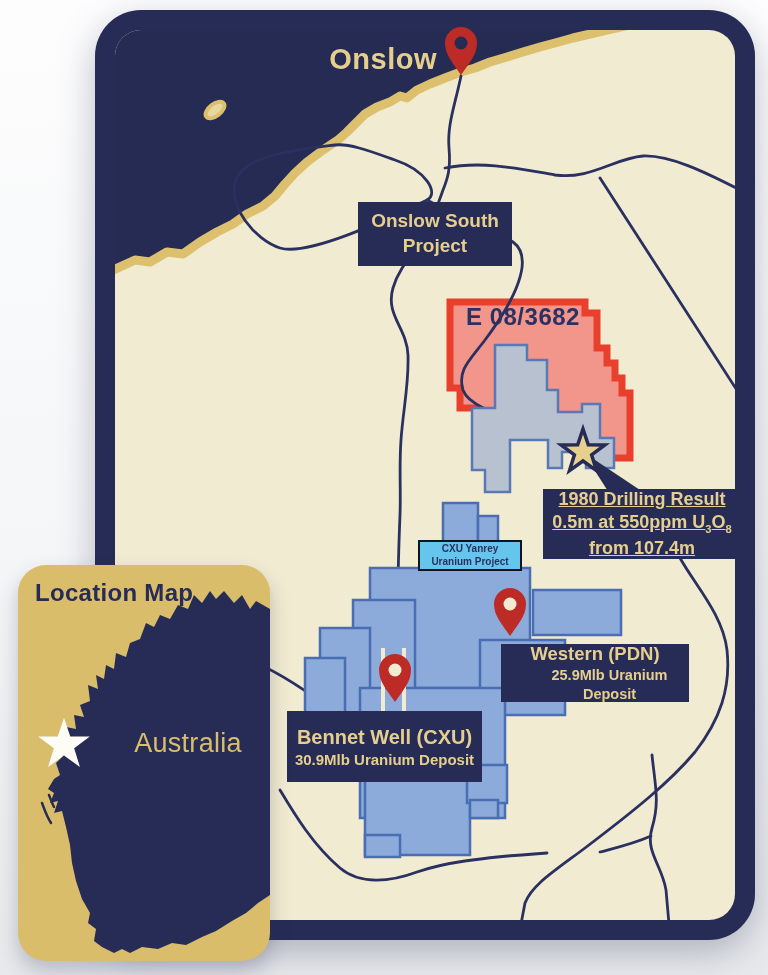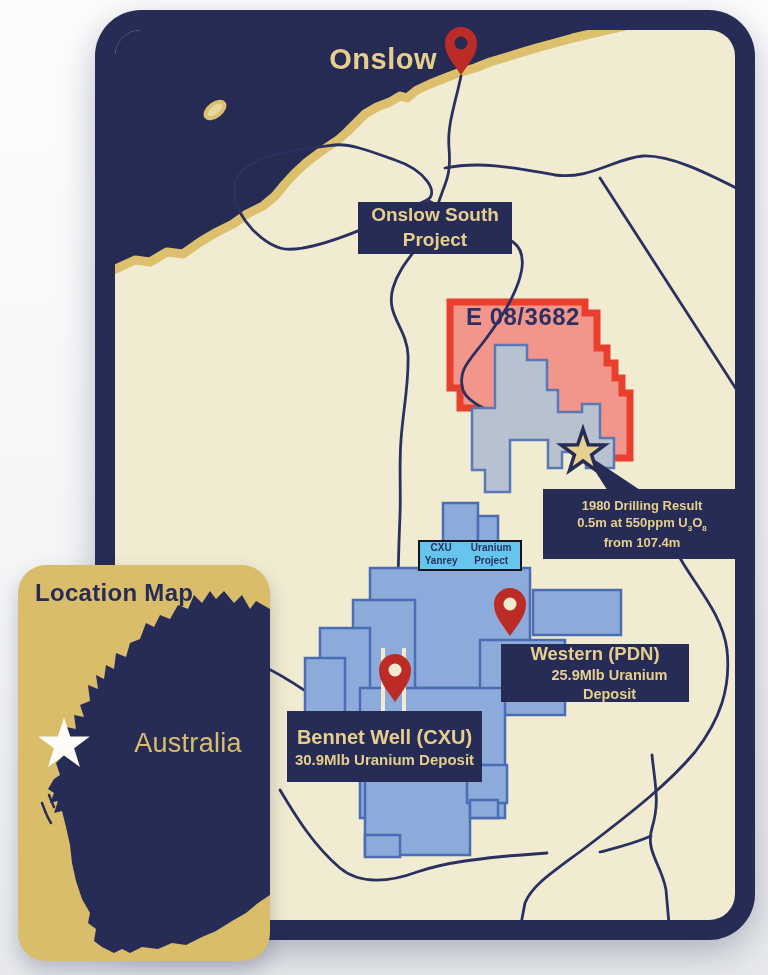--- a/index.html
+++ b/index.html
@@ -40,21 +40,21 @@
   .town{font-size:29px;font-weight:800;letter-spacing:.5px;}
   .navy-box{
     position:absolute;background:var(--navy);color:var(--gold-text);
     display:flex;flex-direction:column;justify-content:center;align-items:center;
     text-align:center;font-weight:700;line-height:1.3;
   }
   .tenement-id{position:absolute;color:#2b3263;font-size:24px;font-weight:600;letter-spacing:.5px;}
   .yanrey{
     position:absolute;left:418px;top:540px;width:104px;height:31px;
     background:var(--yanrey-bg);border:2.5px solid #10141c;color:#2a3160;
-    display:flex;justify-content:center;text-align:center;
+    display:flex;flex-direction:column;justify-content:center;text-align:center;
     font-size:10px;font-weight:700;line-height:1.25;
   }
   .inset{
     position:absolute;left:18px;top:565px;width:252px;height:396px;
     background:var(--inset-bg);border-radius:28px;overflow:hidden;
     box-shadow:0 10px 20px rgba(40,45,80,.25);
   }
   .inset svg{position:absolute;left:0;top:0;}
   .inset-title{position:absolute;left:17px;top:14px;color:var(--navy);font-size:24px;font-weight:600;letter-spacing:.3px;}
   .state-name{
@@ -139,28 +139,28 @@
     <path class="pin-body" d="M20,50 C12,38 4,30 4,18 A16,16 0 1,1 36,18 C36,30 28,38 20,50 Z"></path>
     <circle cx="20" cy="18" r="6.5" fill="#f1ebd1"></circle>
   </svg>
   <svg class="pin" style="left:375px;top:652px;" width="40" height="52" viewBox="0 0 40 52">
     <path class="pin-body" d="M20,50 C12,38 4,30 4,18 A16,16 0 1,1 36,18 C36,30 28,38 20,50 Z"></path>
     <circle cx="20" cy="18" r="6.5" fill="#f1ebd1"></circle>
   </svg>
 
   <div class="label town" style="left:325px;top:43px;width:112px;text-align:right;">Onslow</div>
 
-  <div class="navy-box" style="left:358px;top:202px;width:154px;height:52px;font-size:19px;">
+  <div class="navy-box" style="left:358px;top:202px;width:154px;height:64px;font-size:19px;">
     <span>Onslow South</span>
     <span>Project</span>
   </div>
 
   <div class="tenement-id" style="left:466px;top:303px;">E 08/3682</div>
 
-  <div class="navy-box" style="left:543px;top:489px;width:198px;height:70px;font-size:13px;line-height:1.32;">
+  <div class="navy-box" style="left:543px;top:489px;width:198px;height:70px;font-size:18px;line-height:1.32;text-decoration:underline;">
     <span>1980 Drilling Result</span>
     <span><span>0.5m at 550ppm U</span><sub>3</sub><span>O</span><sub>8</sub></span>
     <span>from 107.4m</span>
   </div>
 
   <div class="yanrey">
     <span>CXU Yanrey</span>
     <span>Uranium Project</span>
   </div>
 

